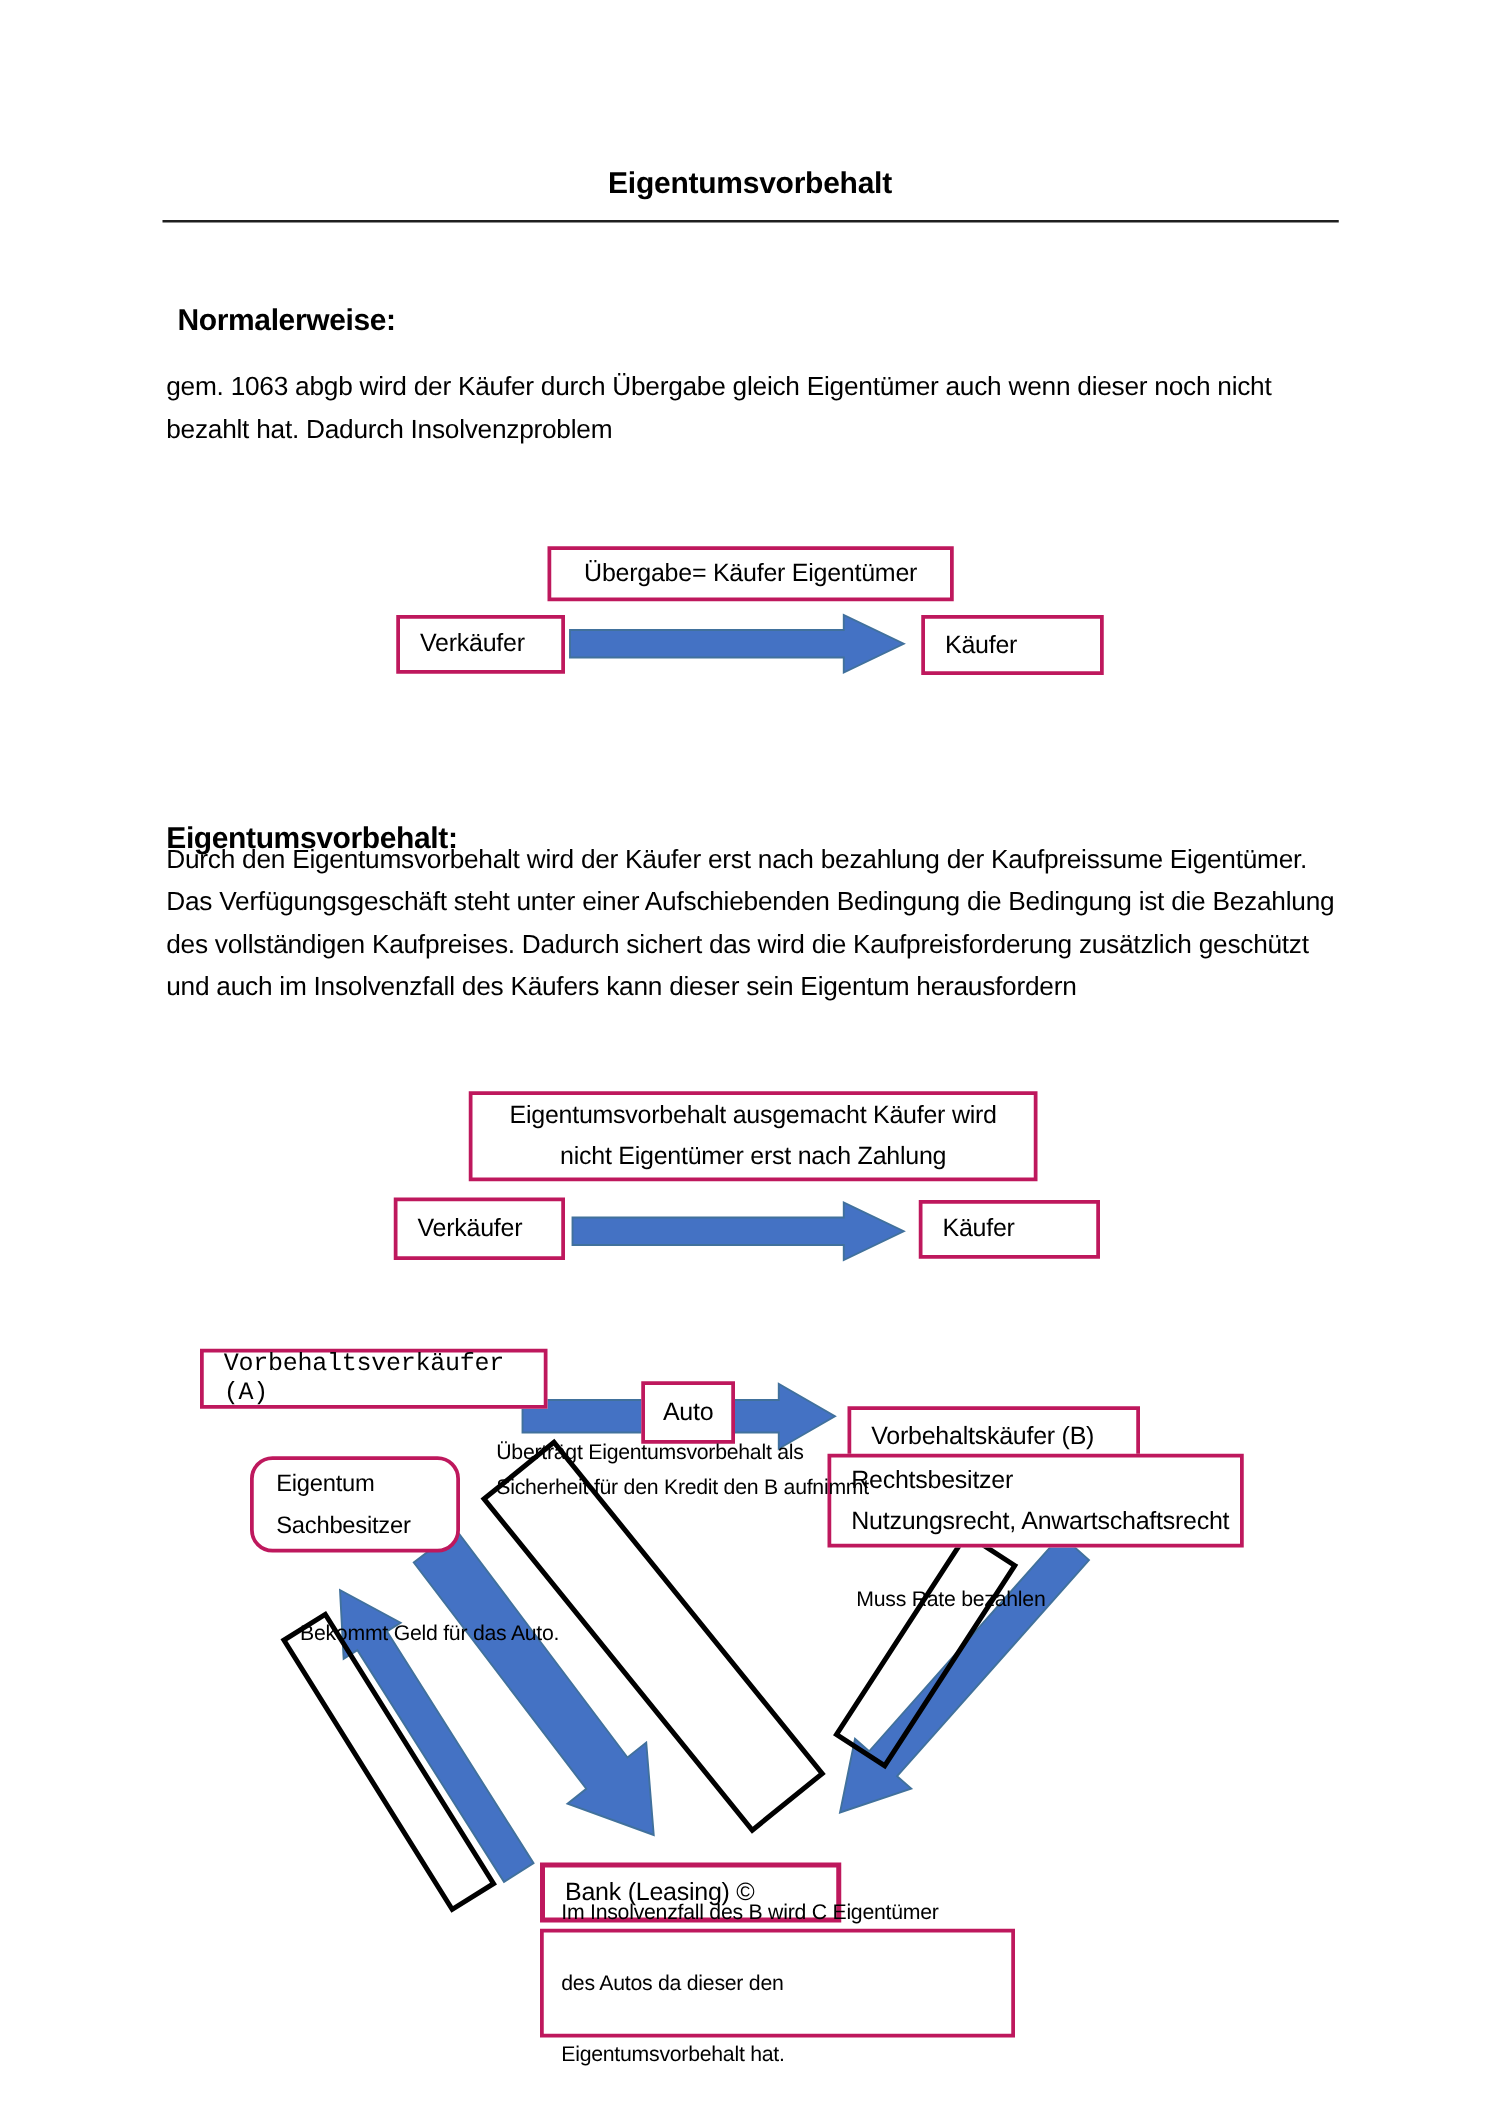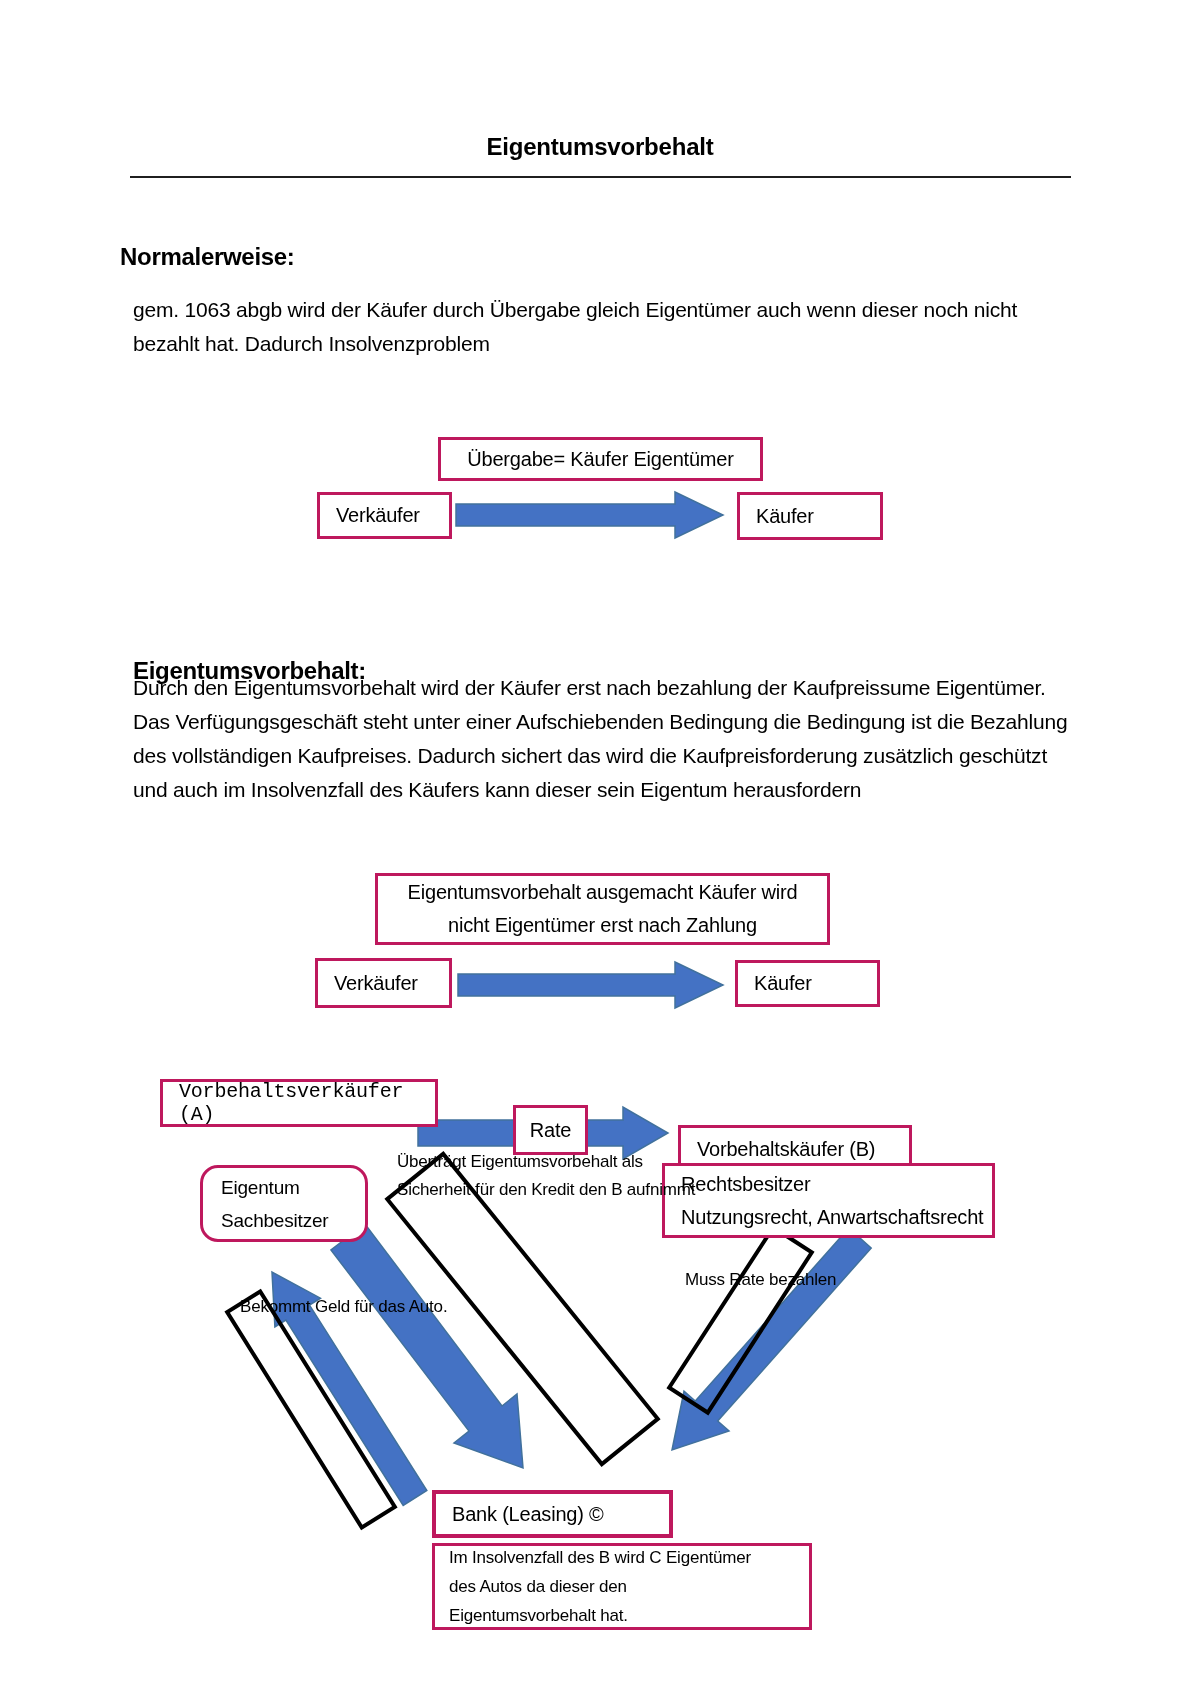--- a/index.html
+++ b/index.html
@@ -30,31 +30,31 @@
   .padl{padding-left:16px;}
   .note{
     position:absolute;font-size:17px;letter-spacing:-0.2px;line-height:28px;
     z-index:5;white-space:nowrap;
   }
   .rotrect{
     position:absolute;border:4px solid #000;background:transparent;
     box-sizing:border-box;z-index:3;
   }
   #arrow-layer{position:absolute;left:0;top:0;z-index:2;pointer-events:none;}
-  .smalltext{font-size:17px;line-height:29px;letter-spacing:-0.2px;}
+  .smalltext{font-size:17px;line-height:29px;letter-spacing:-0.2px;gap:28px;}
 </style>
 </head>
 <body>
 
 <div id="page">
 
   <div class="abs title">Eigentumsvorbehalt</div>
   <div class="abs rule"></div>
 
-  <div class="abs h2" style="left:120px;top:243px;">Normalerweise:</div>
+  <div class="abs h2" style="left:142px;top:243px;">Normalerweise:</div>
   <div class="abs para" style="left:133px;top:293px;">gem. 1063 abgb wird der Käufer durch Übergabe gleich Eigentümer auch wenn dieser noch nicht bezahlt hat. Dadurch Insolvenzproblem</div>
 
   <svg id="arrow-layer" width="1200" height="1698" viewBox="0 0 1200 1698">
 
     <polygon points="456,504 675,504 675,492 723,515 675,538 675,526 456,526" fill="#4472C4" stroke="#41719C" stroke-width="1.5"></polygon>
 
     <polygon points="458,974 675,974 675,962 723,985 675,1008 675,996 458,996" fill="#4472C4" stroke="#41719C" stroke-width="1.5"></polygon>
 
     <polygon points="418,1120 623,1120 623,1107 668,1133 623,1159 623,1146 418,1146" fill="#4472C4" stroke="#41719C" stroke-width="1.5"></polygon>
 
@@ -90,21 +90,21 @@
   </div>
 
   <div class="rotrect" style="left:350px;top:1271px;width:345px;height:76px;transform:rotate(51deg);"></div>
   <div class="rotrect" style="left:182px;top:1388px;width:258px;height:43px;transform:rotate(58deg);"></div>
   <div class="rotrect" style="left:643px;top:1295px;width:195px;height:50px;transform:rotate(123deg);"></div>
 
   <div class="dbox padl" style="left:160px;top:1079px;width:278px;height:48px;font-family:Liberation Mono, monospace;">
     <span class="ln">Vorbehaltsverkäufer (A)</span>
   </div>
   <div class="dbox center" style="left:513px;top:1105px;width:75px;height:50px;">
-    <span class="ln">Rate</span>
+    <span class="ln">Auto</span>
   </div>
   <div class="dbox padl" style="left:678px;top:1113px;width:234px;height:49px;margin-top:12px;">
     <span class="ln">Vorbehaltskäufer (B)</span>
   </div>
   <div class="dbox" style="left:200px;top:1165px;width:168px;height:77px;padding-left:18px;font-size:19px;line-height:33px;border-radius:18px;">
     <span class="ln">Eigentum</span>
     <span class="ln">Sachbesitzer</span>
   </div>
   <div class="dbox" style="left:662px;top:1163px;width:333px;height:75px;padding-left:16px;line-height:33px;">
     <span class="ln">Rechtsbesitzer</span>

